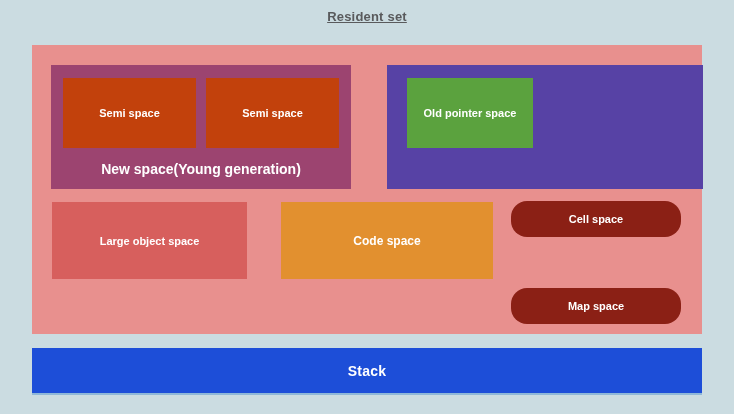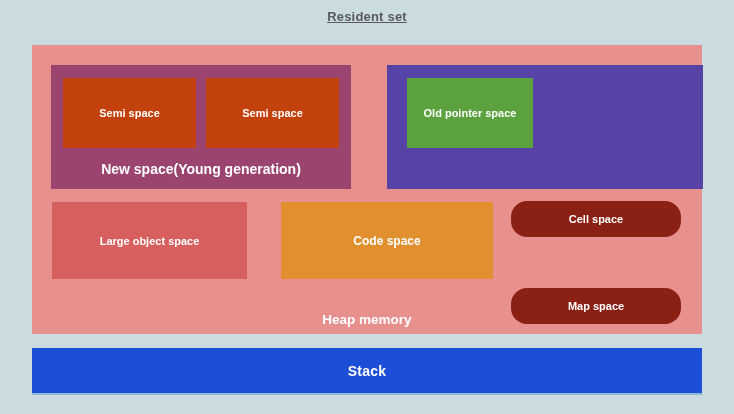--- a/index.html
+++ b/index.html
@@ -109,18 +109,17 @@
 
     <div class="large-object">Large object space</div>
 
     <div class="code-space">Code space</div>
 
     <div class="cell-box cell-1">Cell space</div>
 
 
     <div class="cell-box cell-3">Map space</div>
 
-    <div class="heap-label">Heap memory</div>
   </div>
 
   <div class="stack">Stack</div>
 
 </div>
 
 </body></html>

